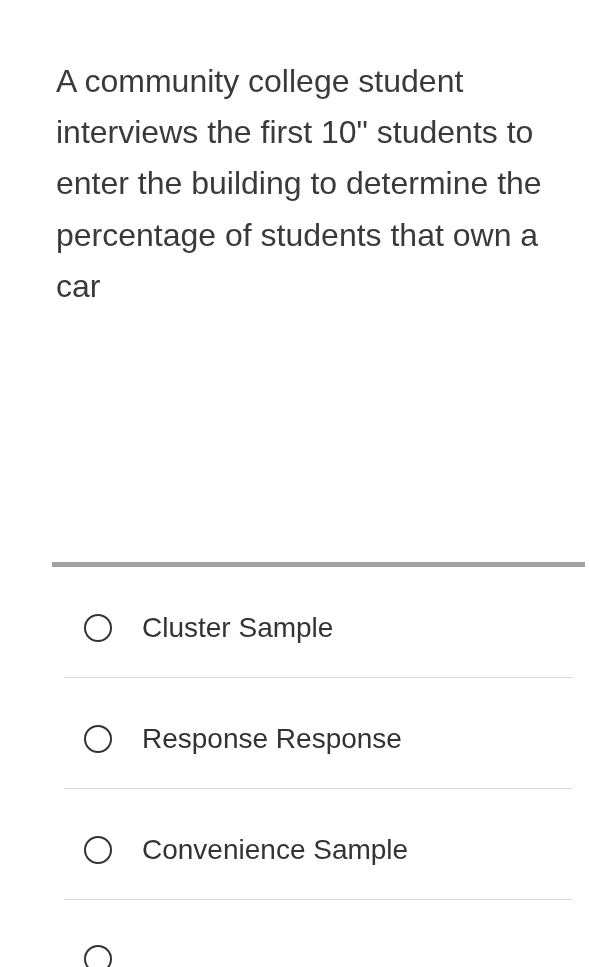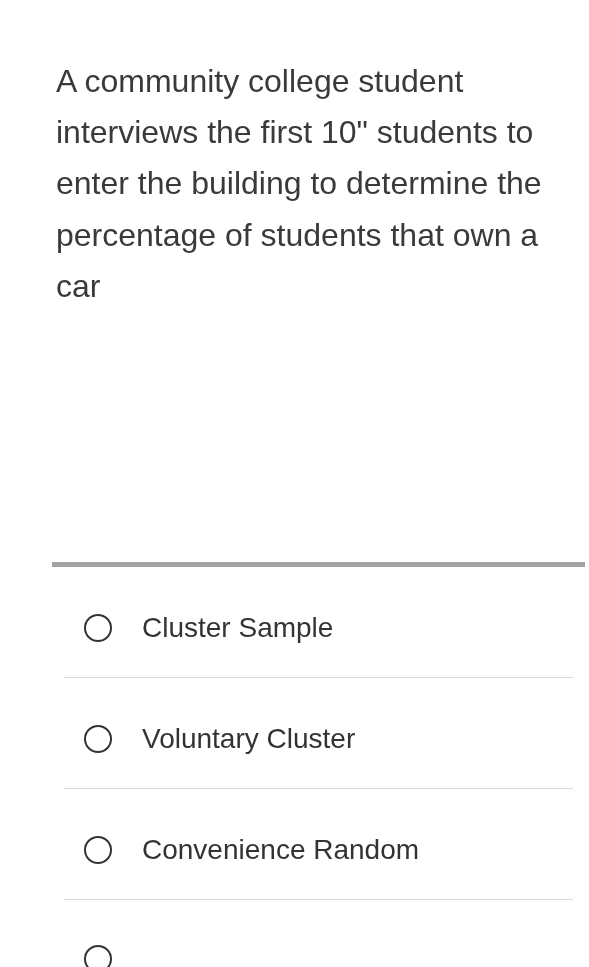--- a/index.html
+++ b/index.html
@@ -55,22 +55,22 @@
 
 <div class="question-text">A community college student interviews the first 10" students to enter the building to determine the percentage of students that own a car</div>
 
 <div class="options-list">
   <div class="option-row">
     <span class="radio-circle"></span>
     <span class="option-label">Cluster Sample</span>
   </div>
   <div class="option-row">
     <span class="radio-circle"></span>
-    <span class="option-label">Voluntary Cluster</span>
+    <span class="option-label">Response Response</span>
   </div>
   <div class="option-row">
     <span class="radio-circle"></span>
-    <span class="option-label">Convenience Random</span>
+    <span class="option-label">Convenience Sample</span>
   </div>
   <div class="option-row">
     <span class="radio-circle"></span>
   </div>
 </div>
 
 </body></html>

